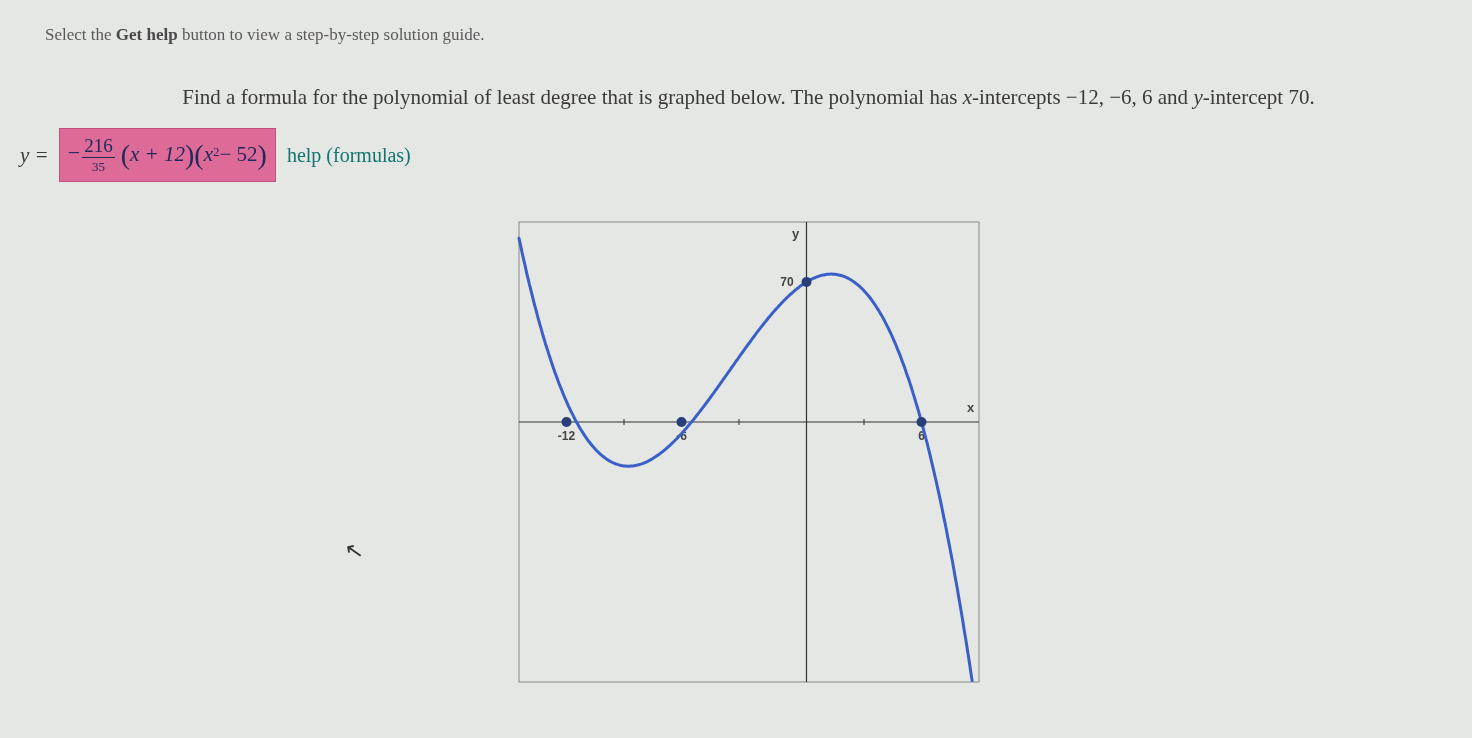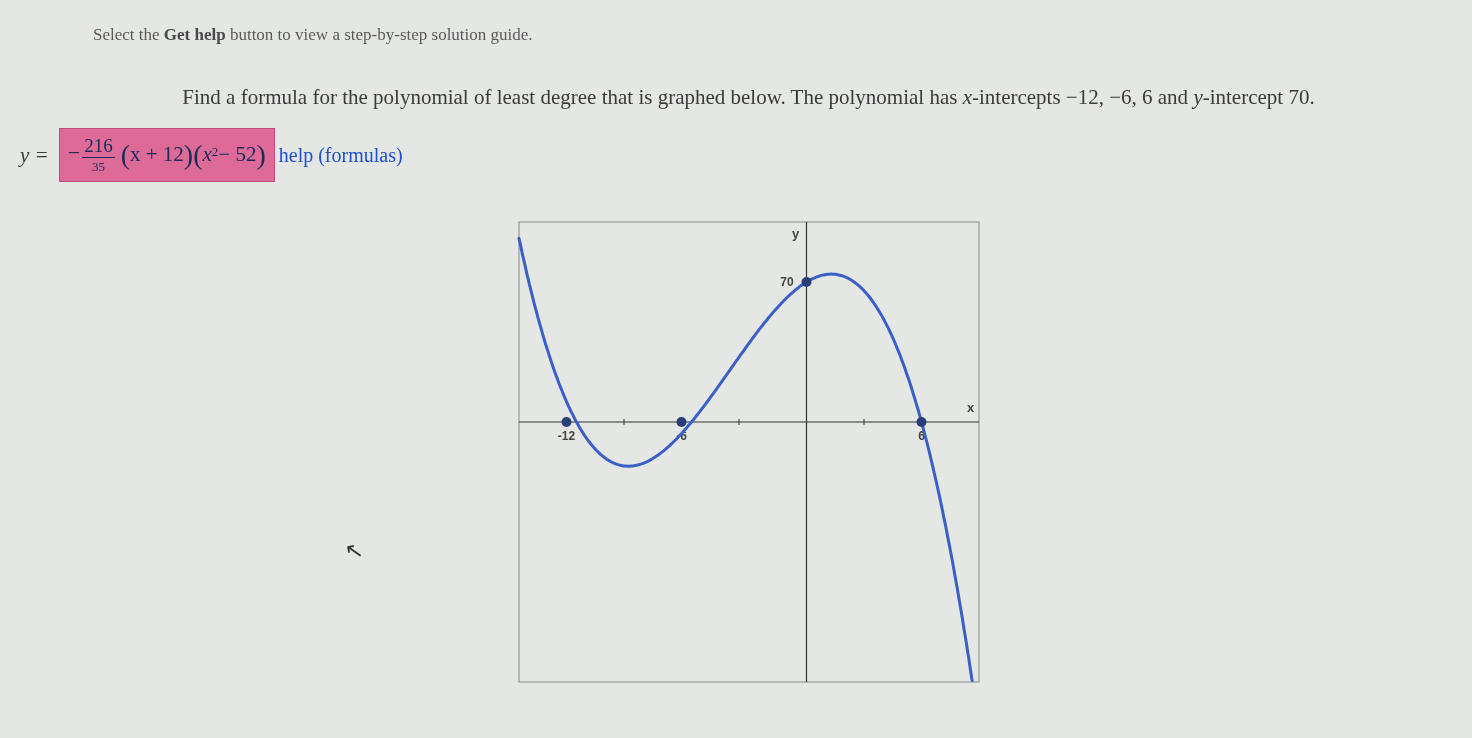--- a/index.html
+++ b/index.html
@@ -12,21 +12,20 @@
     color: #4a4a4a;
     overflow: hidden;
   }
   .page {
     padding: 25px 20px 0 45px;
   }
   .hint {
     font-size: 17px;
     color: #5a5a5a;
     margin-bottom: 40px;
-    margin-left: 48px;
   }
   .hint b {
     font-weight: bold;
     color: #4a4a4a;
   }
   .question {
     font-size: 21px;
     color: #3a3a3a;
     margin-bottom: 18px;
     font-family: Georgia, serif;
@@ -71,22 +70,22 @@
     font-size: 19px;
   }
   .frac .den {
     padding-top: 2px;
     font-size: 13px;
   }
   .neg { margin-right: 0px; font-size:22px; position:relative; top:-1px;}
   .paren { font-size: 28px; position: relative; top: 1px; font-weight: 300;}
   .sup { font-size: 13px; vertical-align: super; position:relative; top:-2px;}
   .help-link {
-    margin-left: 4px;
-    color: #1d4ed8;
+    margin-left: 11px;
+    color: #0f766e;
     font-size: 20px;
   }
   .chart-wrap {
     width: 100%;
     display: flex;
     justify-content: center;
     margin-top: 30px;
   }
   svg.chart {
     display: block;
@@ -129,21 +128,21 @@
   <div class="answer-row">
     <span class="y-eq">y =</span>
     <span class="answer-box">
       <span class="neg">−</span>
       <span class="frac">
         <span class="num">216</span>
         <span class="den">35</span>
       </span>
       <span style="width:4px;display:inline-block"></span>
       <span class="paren">(</span>
-      <span style="">x + 12</span>
+      <span style="font-style:italic">x + 12</span>
       <span class="paren">)</span>
       <span class="paren">(</span>
       <span style="font-style:italic">x</span>
         <span class="sup">2</span>
         <span> − 52</span>
       <span class="paren">)</span>
     </span>
     <a class="help-link">help (formulas)</a>
   </div>
 

